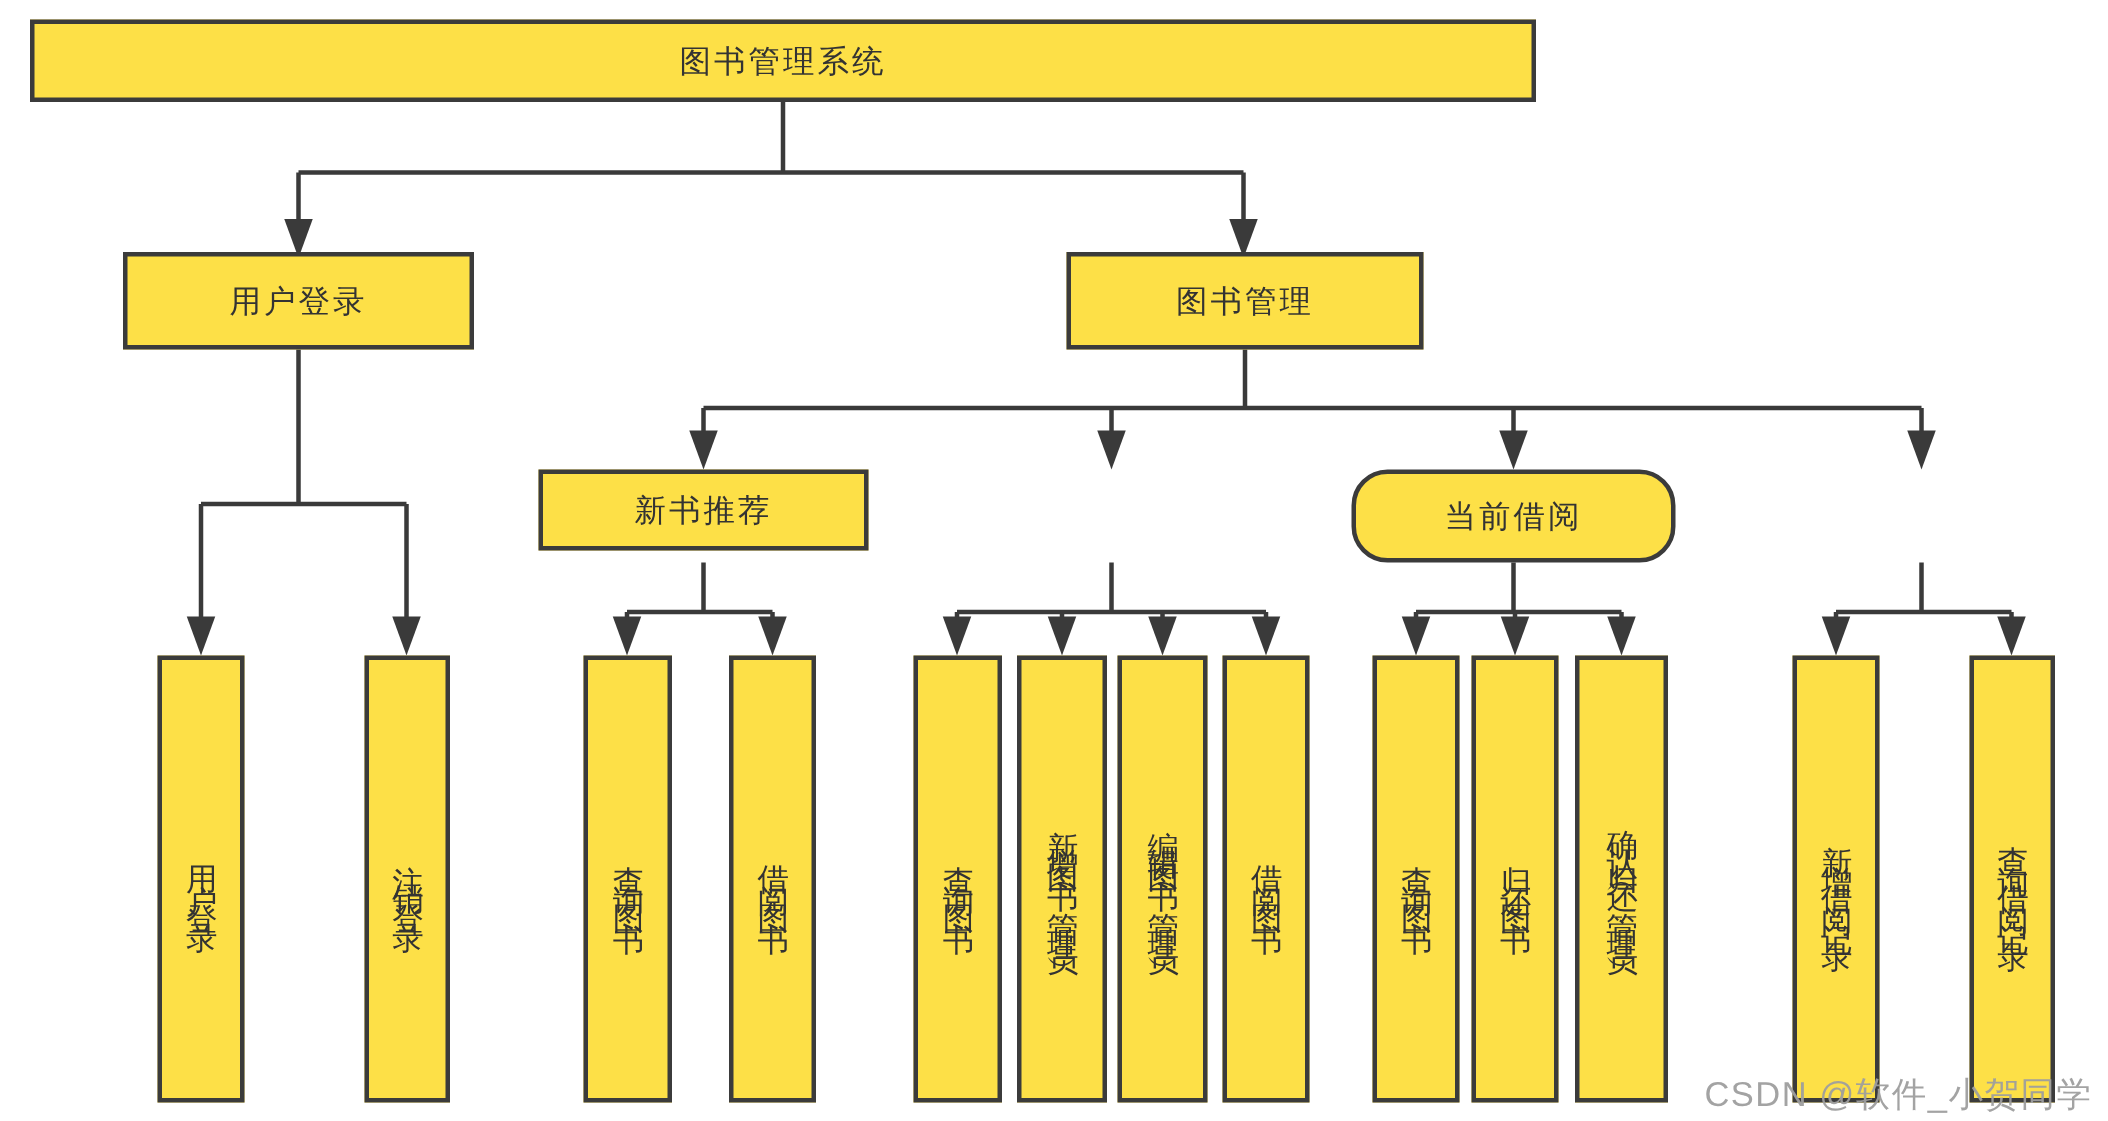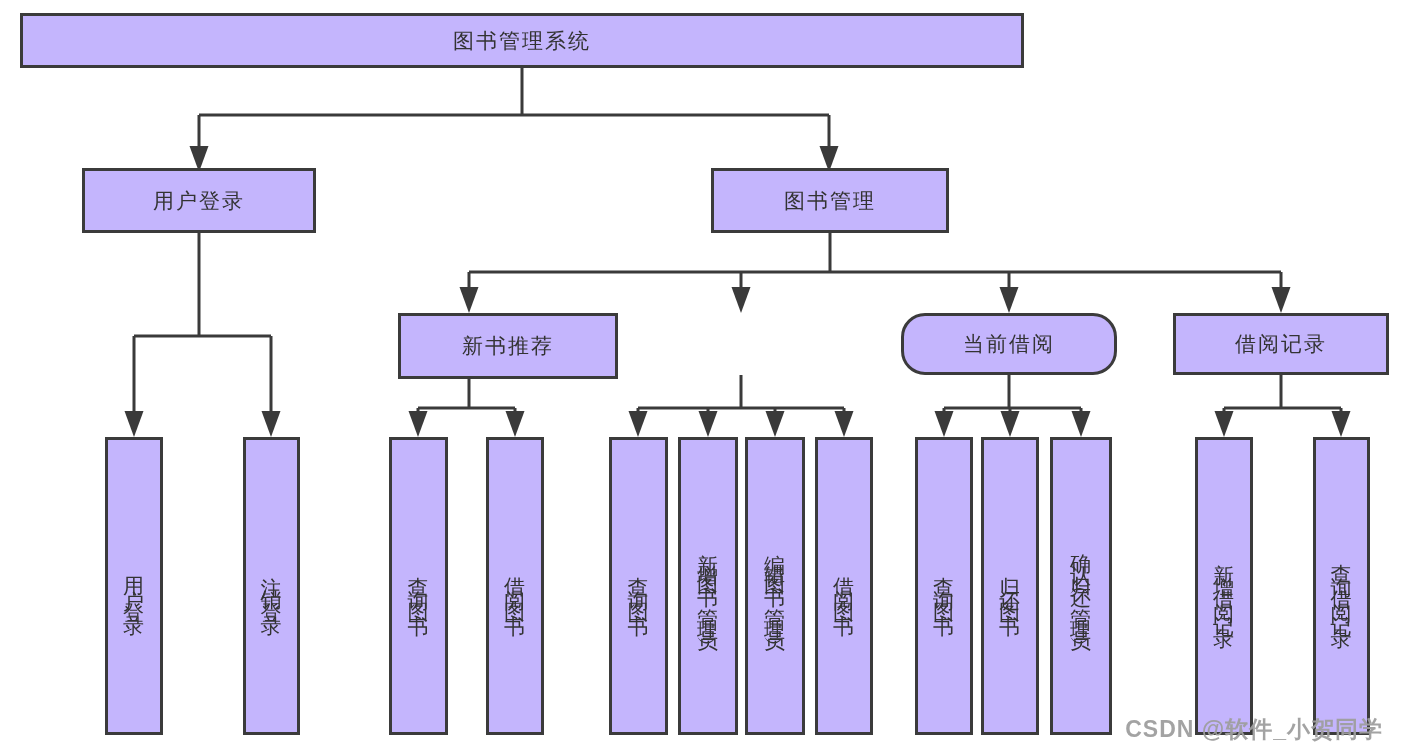--- a/index.html
+++ b/index.html
@@ -19,21 +19,21 @@
     position: absolute;
     left: 0;
     top: 0;
     width: 1405px;
     height: 747px;
   }
   .node {
     position: absolute;
     box-sizing: border-box;
     border: 3px solid #3b3b3b;
-    background: #c4b5fd;
+    background: #fde047;
     display: flex;
     align-items: center;
     justify-content: center;
     color: #333333;
     font-size: 21px;
     letter-spacing: 2px;
     white-space: nowrap;
   }
   .leaf {
     width: 58px;
@@ -46,27 +46,26 @@
     letter-spacing: 13px;
     line-height: 1;
     white-space: normal;
     font-size: 21px;
   }
   .leaf .vtext.long {
     letter-spacing: 11px;
   }
   #watermark {
     position: absolute;
-    right: 22px;
+    right: 10px;
     top: 714px;
     font-size: 23px;
     color: rgba(158, 158, 158, 0.95);
     letter-spacing: 1px;
     z-index: 5;
-    font-weight: bold;
   }
 </style>
 </head>
 <body>
 
 <div id="canvas">
 
   <svg id="connectors" viewBox="0 0 1405 747" xmlns="http://www.w3.org/2000/svg">
     <path id="edge-path" fill="none" stroke="#3a3a3a" stroke-width="3" d="
       M522 68 V115 M199 115 H829 M199 115 V152 M829 115 V152
@@ -103,28 +102,25 @@
     <span>图书管理系统</span>
   </div>
 
   <div class="node" style="left:82px; top:168px; width:234px; height:65px;">
     <span>用户登录</span>
   </div>
   <div class="node" style="left:711px; top:168px; width:238px; height:65px;">
     <span>图书管理</span>
   </div>
 
-  <div class="node" style="left:359px; top:313px; width:220px; height:66px;margin-left:39px;">
+  <div class="node" style="left:359px; top:313px; width:220px; height:54px;">
     <span>新书推荐</span>
   </div>
   <div class="node" style="left:901px; top:313px; width:216px; height:62px;border-radius:24px;">
     <span>当前借阅</span>
-  </div>
-  <div class="node" style="left:1173px; top:313px; width:216px; height:62px;">
-    <span>借阅记录</span>
   </div>
 
   <div class="node leaf" style="left:105px;">
     <span class="vtext">用户登录</span>
   </div>
   <div class="node leaf" style="left:243px; width:57px;">
     <span class="vtext">注销登录</span>
   </div>
 
   <div class="node leaf" style="left:389px; width:59px;">

